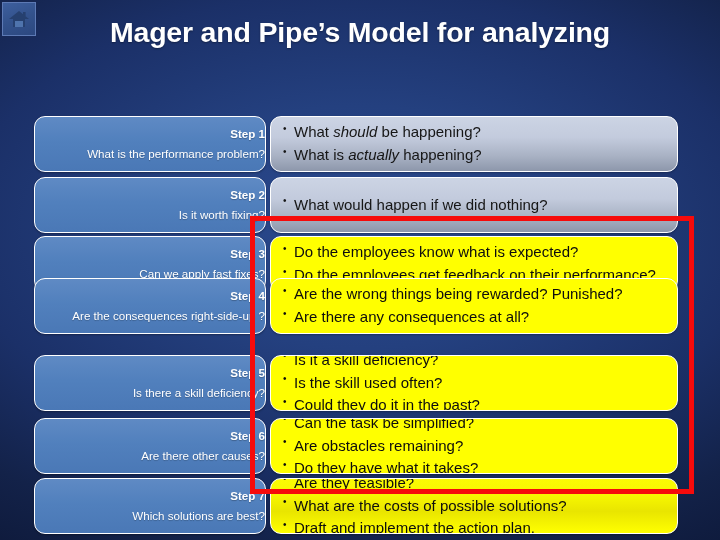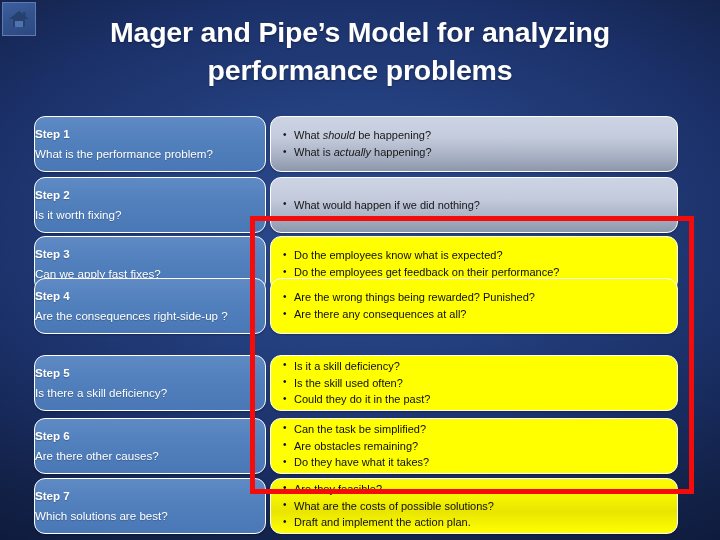--- a/index.html
+++ b/index.html
@@ -63,21 +63,21 @@
     top: 2px;
     width: 232px;
     height: 56px;
     box-sizing: border-box;
     border: 1.6px solid #ffffff;
     border-radius: 11px;
     background: linear-gradient(180deg, #5f8ac4 0%, #5180bd 45%, #4a78b6 100%);
     color: #ffffff;
     display: flex;
     flex-direction: column;
-    align-items: flex-start;
+    align-items: flex-end;
     justify-content: center;
     box-shadow: 0 1px 2px rgba(0,0,0,0.30);
     overflow: hidden;
   }
   .step-label {
     font-size: 11.6px;
     font-weight: 700;
     line-height: 1.25;
     text-shadow: 0 1px 1px rgba(0,0,0,0.25);
   }
@@ -114,21 +114,21 @@
     background: #ffff00;
     color: #0d0d0d;
   }
   .content-box.yellow-grad {
     background: linear-gradient(180deg, #fbfb04 0%, #f7f700 30%, #e9e500 60%, #ffff00 100%);
     color: #0d0d0d;
   }
 
   .bullet-line {
     position: relative;
-    font-size: 11px;
+    font-size: 15px;
     line-height: 1.52;
     padding-left: 13px;
     white-space: nowrap;
   }
   .bullet-line::before {
     content: "\2022";
     position: absolute;
     left: 2px;
     top: -0.5px;
     font-size: 10px;
@@ -186,21 +186,20 @@
   <div id="home-icon">
     <svg width="22" height="20" viewBox="0 0 22 20" aria-hidden="true">
       <polygon points="11,2 21,10 17,10 17,18 5,18 5,10 1,10" fill="#26406f"></polygon>
       <rect x="7" y="12" width="8" height="6" fill="#4f74ad"></rect>
       <rect x="15" y="3" width="2.6" height="4" fill="#26406f"></rect>
     </svg>
   </div>
 
   <div id="title">
     <div>Mager and Pipe’s Model for analyzing</div>
-    <div>performance problems</div>
   </div>
 
   <div id="rows-container">
       <div class="row" style="top: 114px;">
         <div class="step-box">
           <div class="step-label">Step 1</div>
           <div class="step-question">What is the performance problem?</div>
         </div>
         <div class="content-box light">
           <div class="bullet-line"><span>What </span><i>should</i><span> be happening?</span></div>

